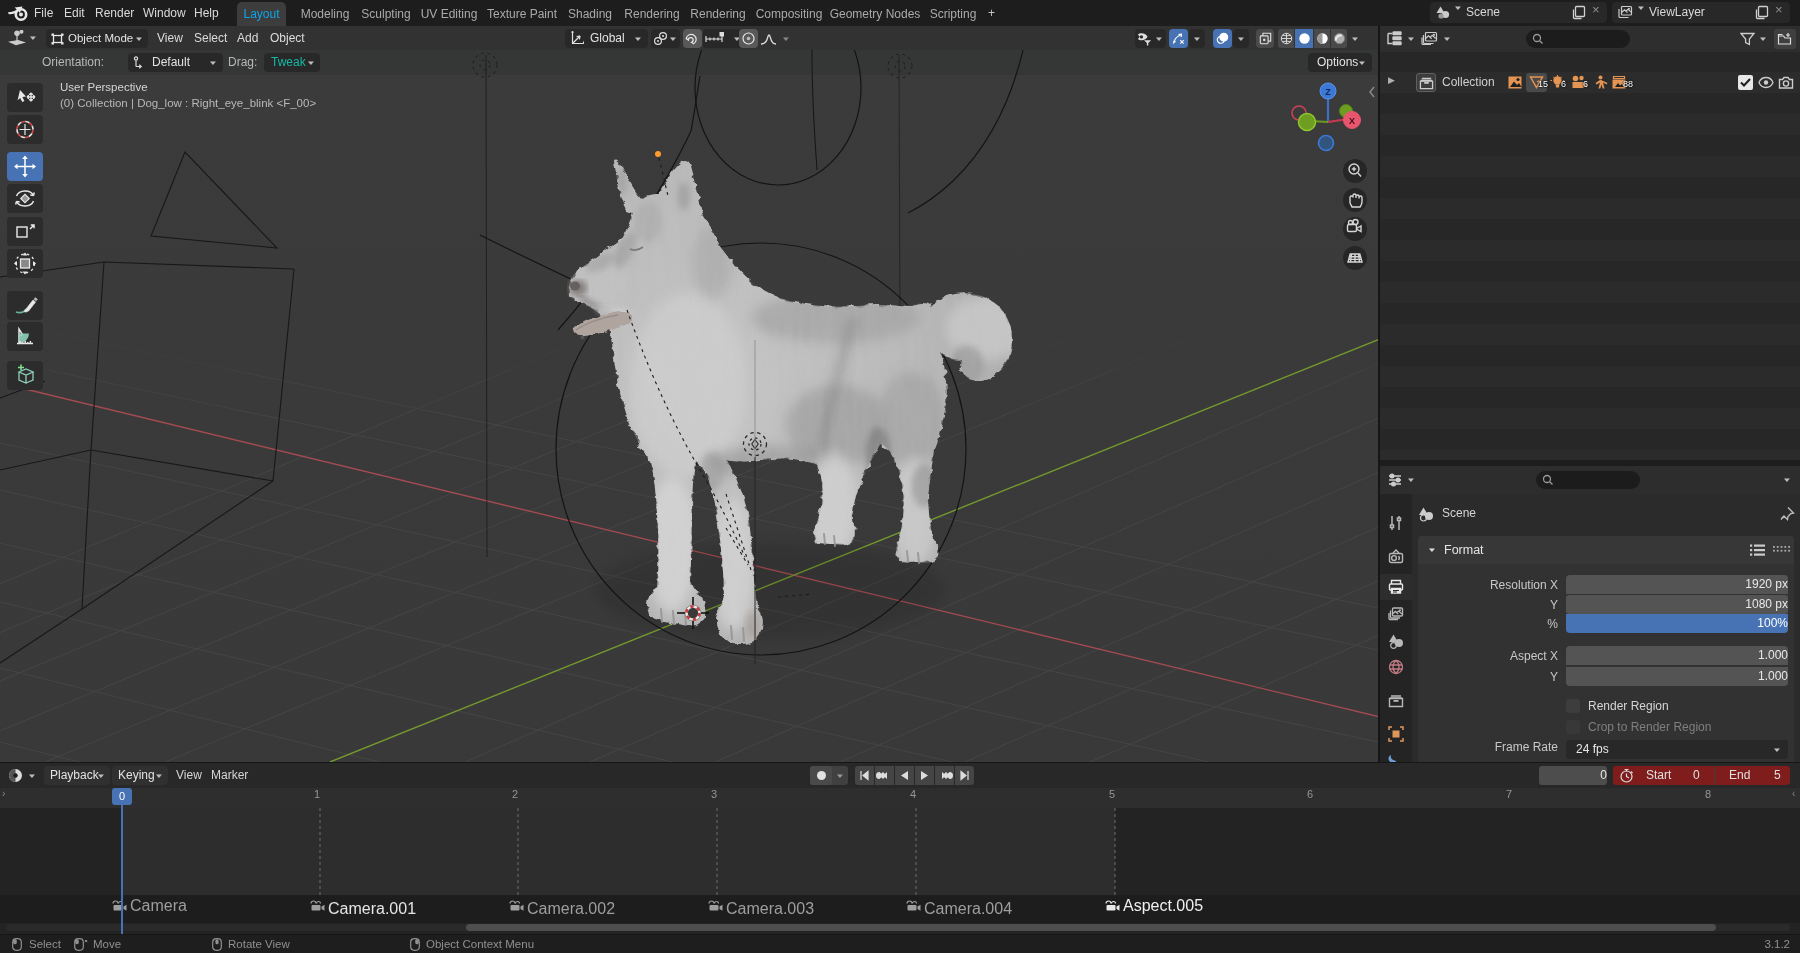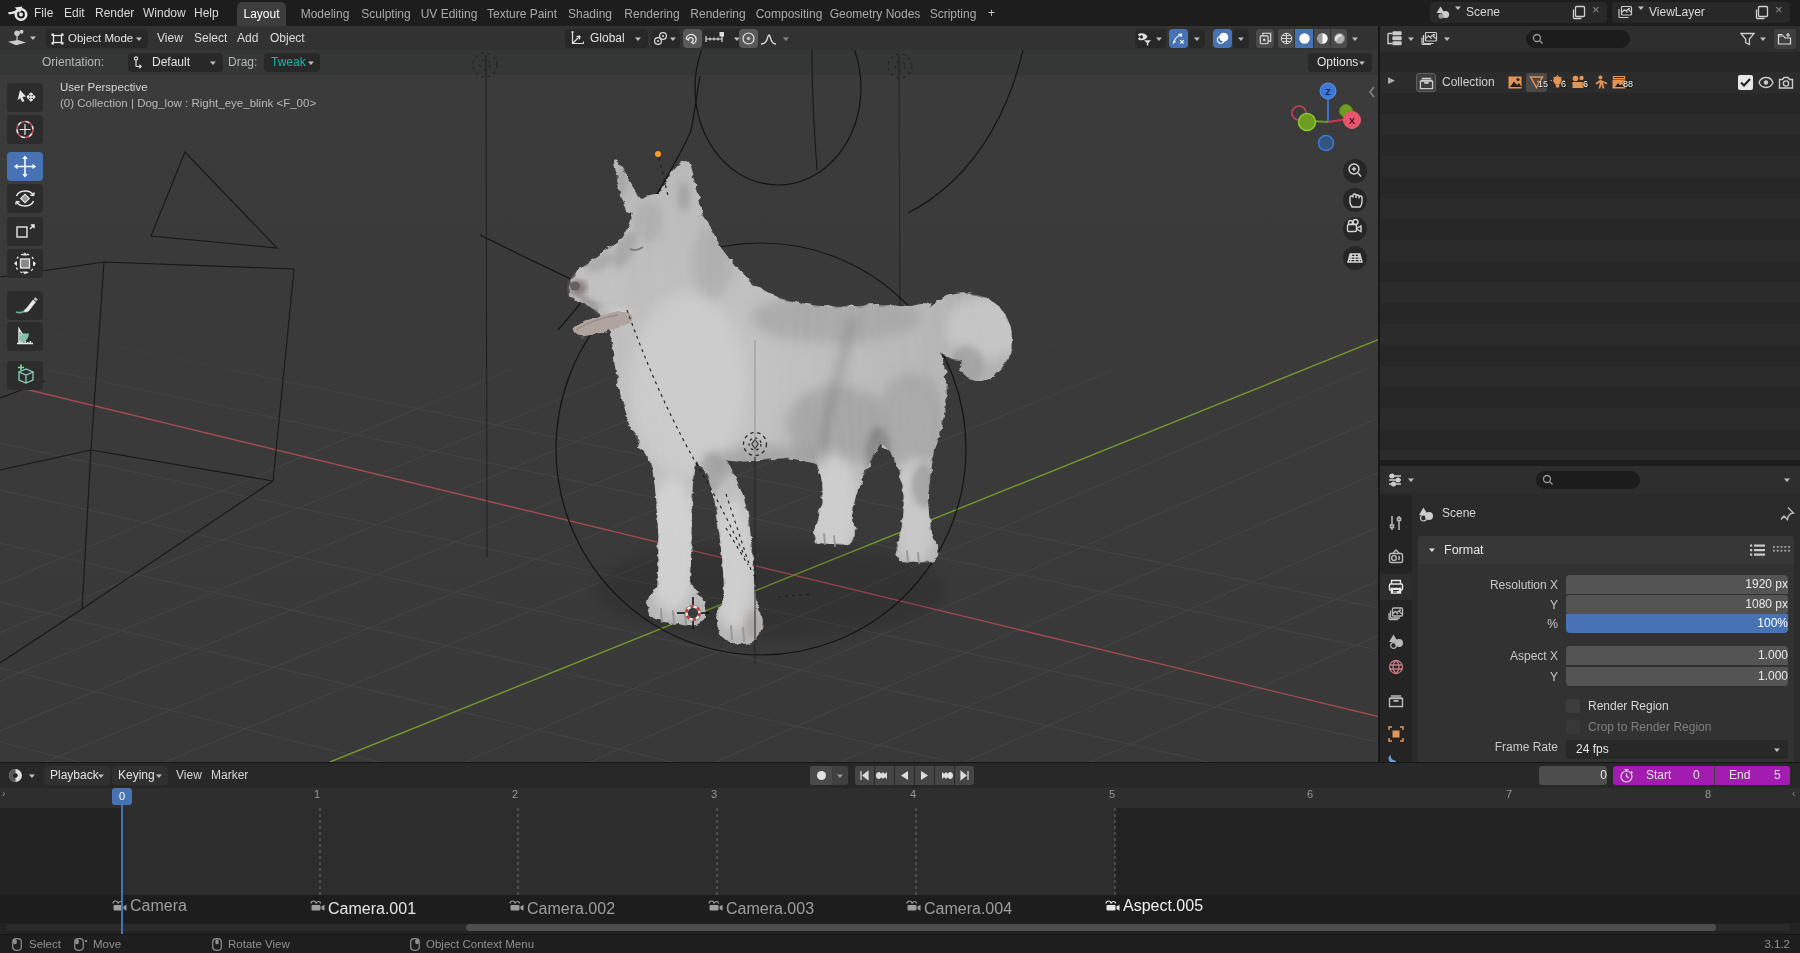--- a/index.html
+++ b/index.html
@@ -2,21 +2,21 @@
 <html><head><meta charset="utf-8">
 <style>
 *{margin:0;padding:0;box-sizing:border-box}
 html,body{width:1800px;height:953px;overflow:hidden;background:#1d1d1d;font-family:"Liberation Sans",sans-serif;-webkit-font-smoothing:antialiased}
 .abs{position:absolute}
 #page{position:relative;width:1800px;height:953px}
 
 #topbar{position:absolute;left:0;top:0;width:1800px;height:26px;background:#1d1d1d;color:#c2c2c2;font-size:12px}
 #topbar .menu{position:absolute;top:0;height:26px;line-height:26px;color:#dadada}
 .tab{position:absolute;top:2px;height:24px;line-height:24px;border-radius:5px 5px 0 0;color:#aaaaaa;text-align:center}
-.tab.active{background:#3d3d3d;color:#ffffff}
+.tab.active{background:#3d3d3d;color:#0ea5e9}
 .idwidget{position:absolute;top:2px;height:21px;background:#282828;border-radius:4px;color:#d8d8d8;font-size:12px}
 
 #vph{position:absolute;left:0;top:26px;width:1378px;height:24px;background:#323232;color:#dcdcdc;font-size:12px}
 #vpt{position:absolute;left:0;top:50px;width:1378px;height:25px;z-index:5;background:rgba(24,25,25,0.14);color:#b8b8b8;font-size:12px}
 .hmenu{position:absolute;top:0;height:24px;line-height:24px}
 .dd{position:absolute;background:#282828;border-radius:4px;color:#e2e2e2}
 .chev{display:inline-block;transform:scaleY(.62);font-size:10px;color:#bdbdbd}
 
 #canvas{position:absolute;left:0;top:50px}
 
@@ -870,21 +870,21 @@
             </svg></div>
       <div class="abs" style="left:80px;width:19px;height:19px;background:#454545"><svg width="19" height="19">
               <path d="M11,9.5 l-4,-3.5 v7 Z M10.5,9.5 l4,-3.5 a.8.8 0 0 1 0,7 Z" fill="#ddd"></path>
               <path d="M11,6 l3.5,3.5 l-3.5,3.5 l-3.5,-3.5 Z" fill="#ddd"></path>
             </svg></div>
       <div class="abs" style="left:100px;width:19px;height:19px;background:#454545;border-radius:0 3px 3px 0"><svg width="19" height="19">
               <path d="M13,5 v9 M6,5.5 l5,4 l-5,4 Z" fill="#ddd" stroke="#ddd" stroke-width="1.2"></path>
             </svg></div>
     </div>
     <div class="field" style="left:1539px;top:3px;width:68px;height:19px;line-height:19px;background:#4d4d4d">0</div>
-    <div class="abs" style="left:1613px;top:3px;width:177px;height:19px;background:#a21caf;border-radius:3px">
+    <div class="abs" style="left:1613px;top:3px;width:177px;height:19px;background:#7f1d1d;border-radius:3px">
       <svg class="abs" style="left:6px;top:2px" width="15" height="15" viewBox="0 0 15 15">
             <g fill="none" stroke="#ddd" stroke-width="1.2">
               <circle cx="7.5" cy="8.5" r="5.5"></circle>
               <path d="M7.5,5.5 v3 l2.5,1.5"></path>
               <path d="M5.5,1.5 h4 M7.5,1.5 v2"></path>
               <path d="M12,3.5 l1.5,1.5"></path>
             </g>
           </svg>
       <span class="abs" style="left:33px;line-height:19px;color:#e0e0e0">Start</span>
       <span class="abs" style="left:80px;line-height:19px;color:#e0e0e0">0</span>

